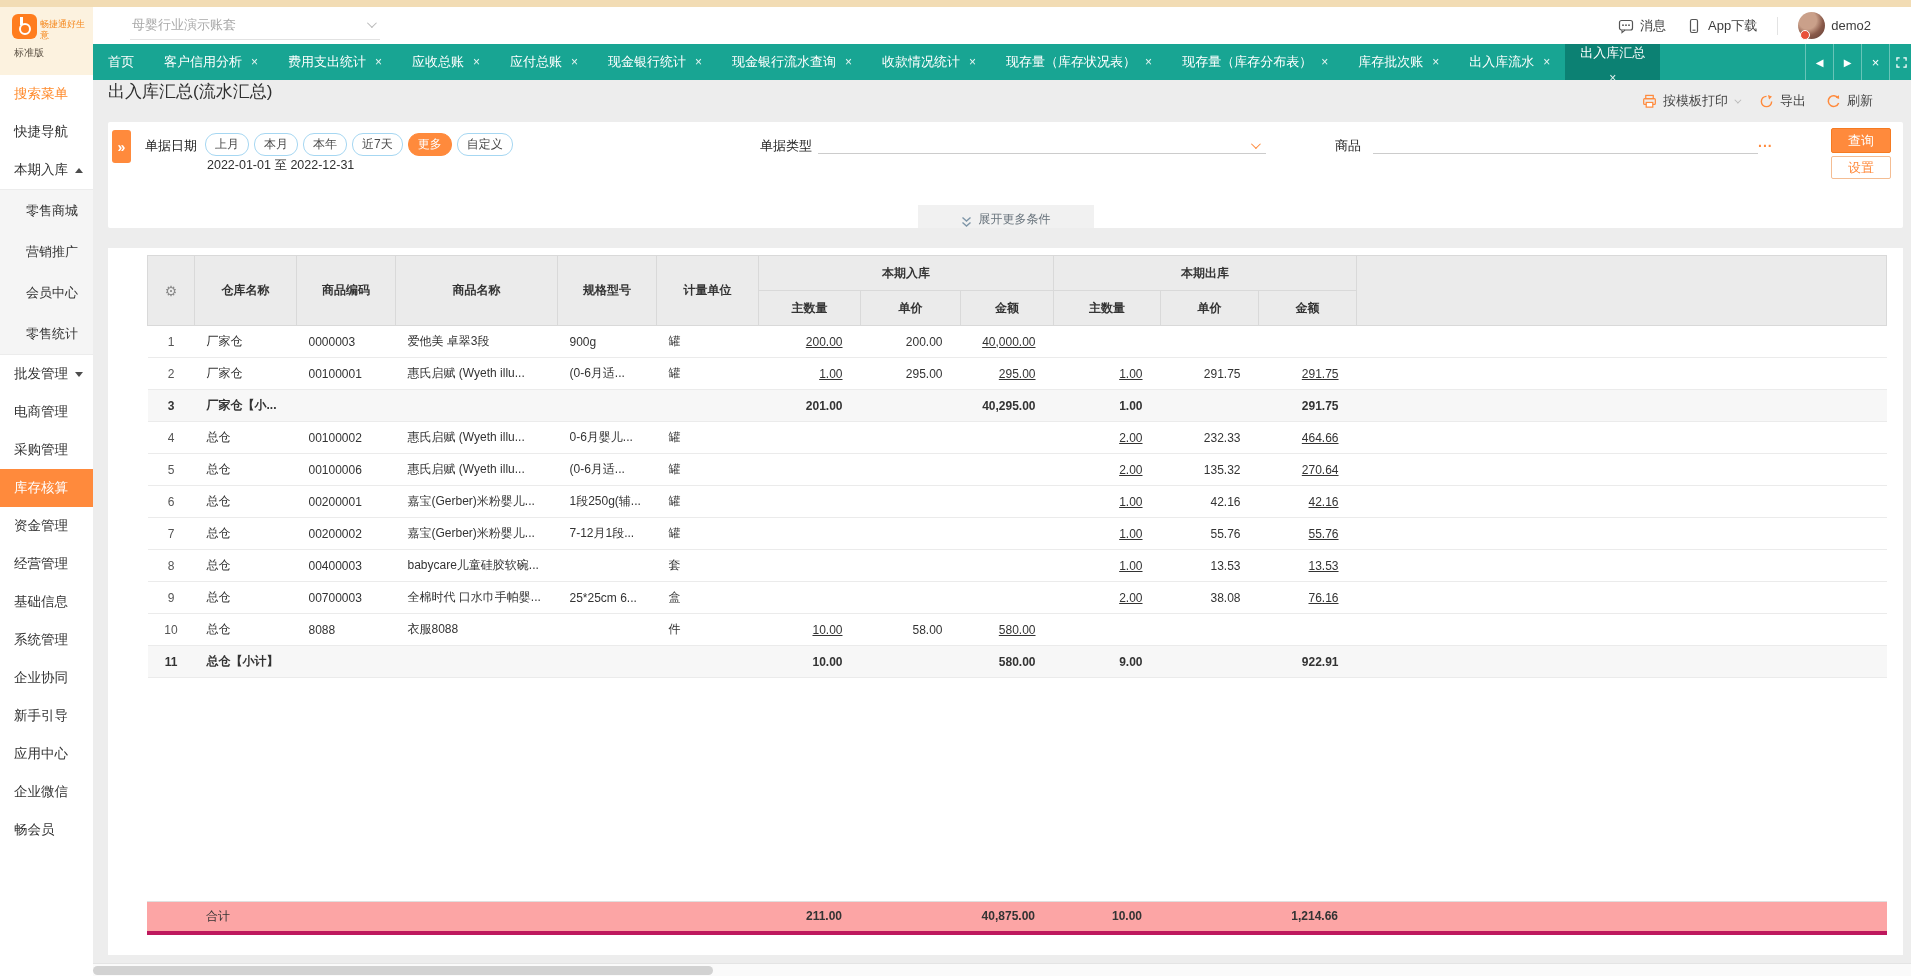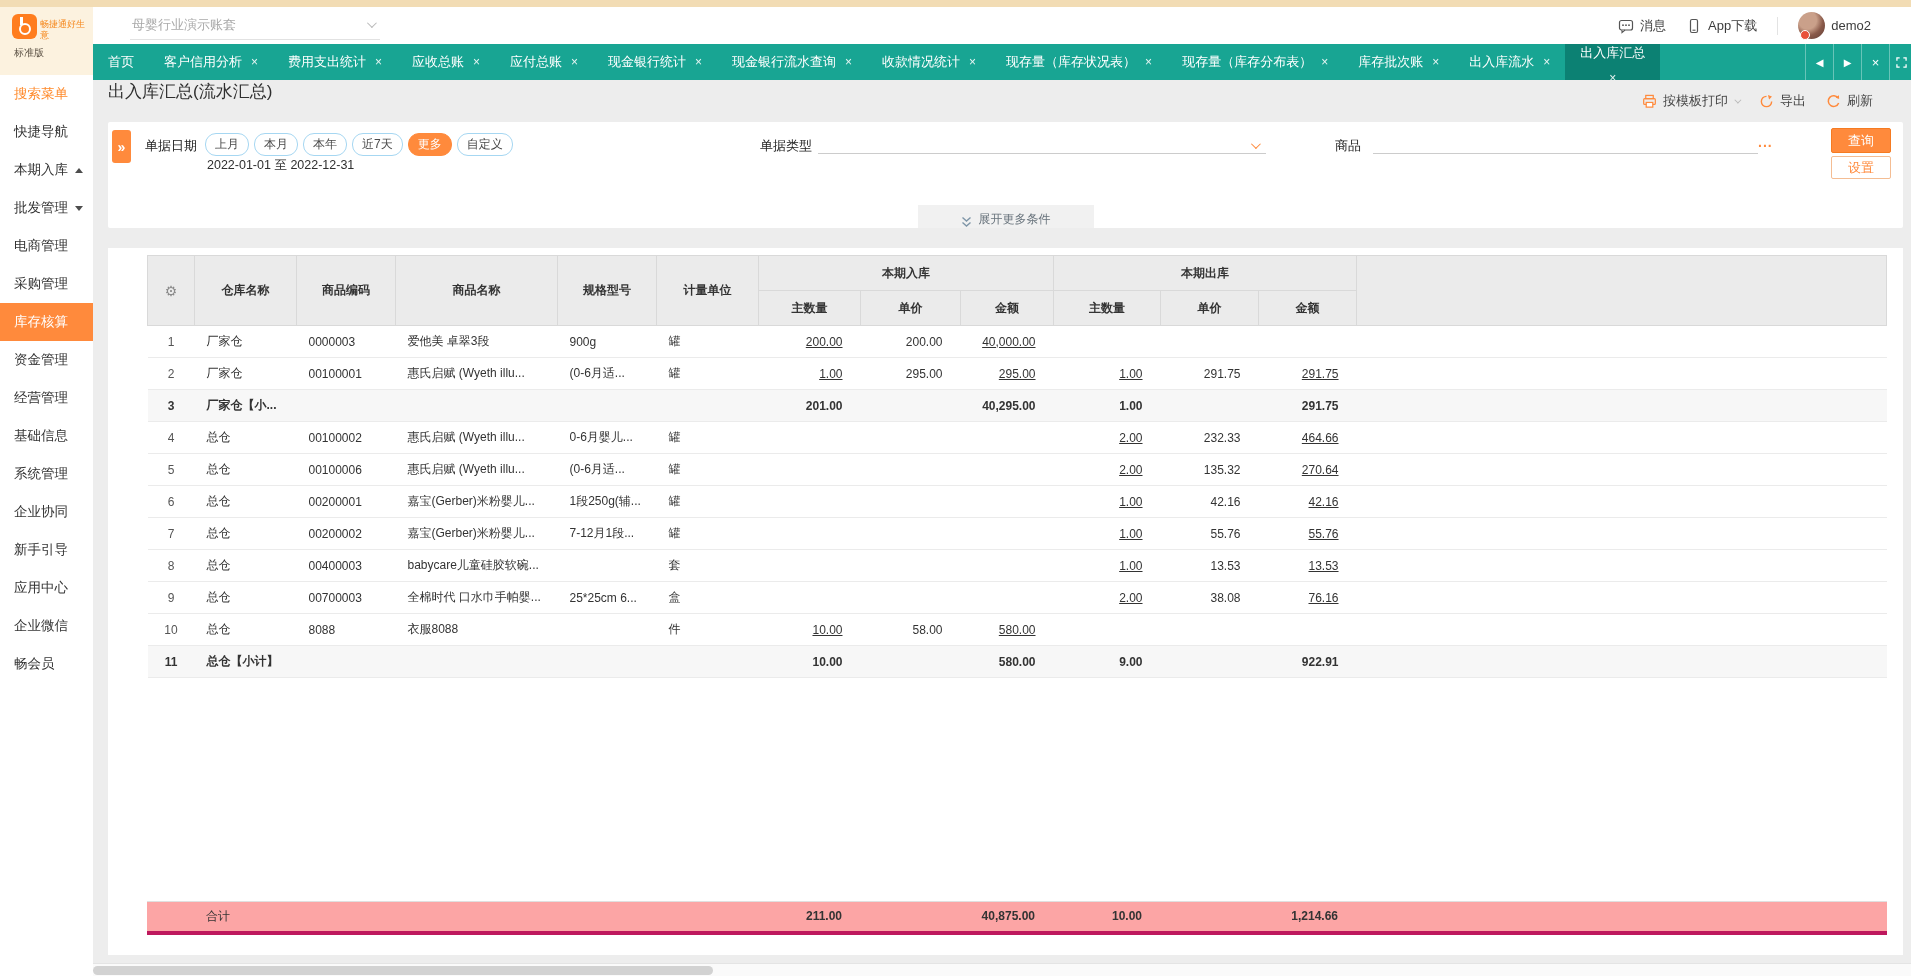--- a/index.html
+++ b/index.html
@@ -113,20 +113,34 @@
         <div class="menu-item search">
             <span>搜索菜单</span>
           </div>
         <div class="menu-item">
             <span>快捷导航</span>
           </div>
         <div class="menu-item">
             <span>本期入库</span>
             <span class="tri-up"></span>
           </div>
+        <div class="submenu">
+          <div class="menu-item">
+              <span>零售商城</span>
+            </div>
+          <div class="menu-item">
+              <span>营销推广</span>
+            </div>
+          <div class="menu-item">
+              <span>会员中心</span>
+            </div>
+          <div class="menu-item">
+              <span>零售统计</span>
+            </div>
+        </div>
         <div class="menu-item">
             <span>批发管理</span>
             <span class="tri-down"></span>
           </div>
         <div class="menu-item">
             <span>电商管理</span>
           </div>
         <div class="menu-item">
             <span>采购管理</span>
           </div>

